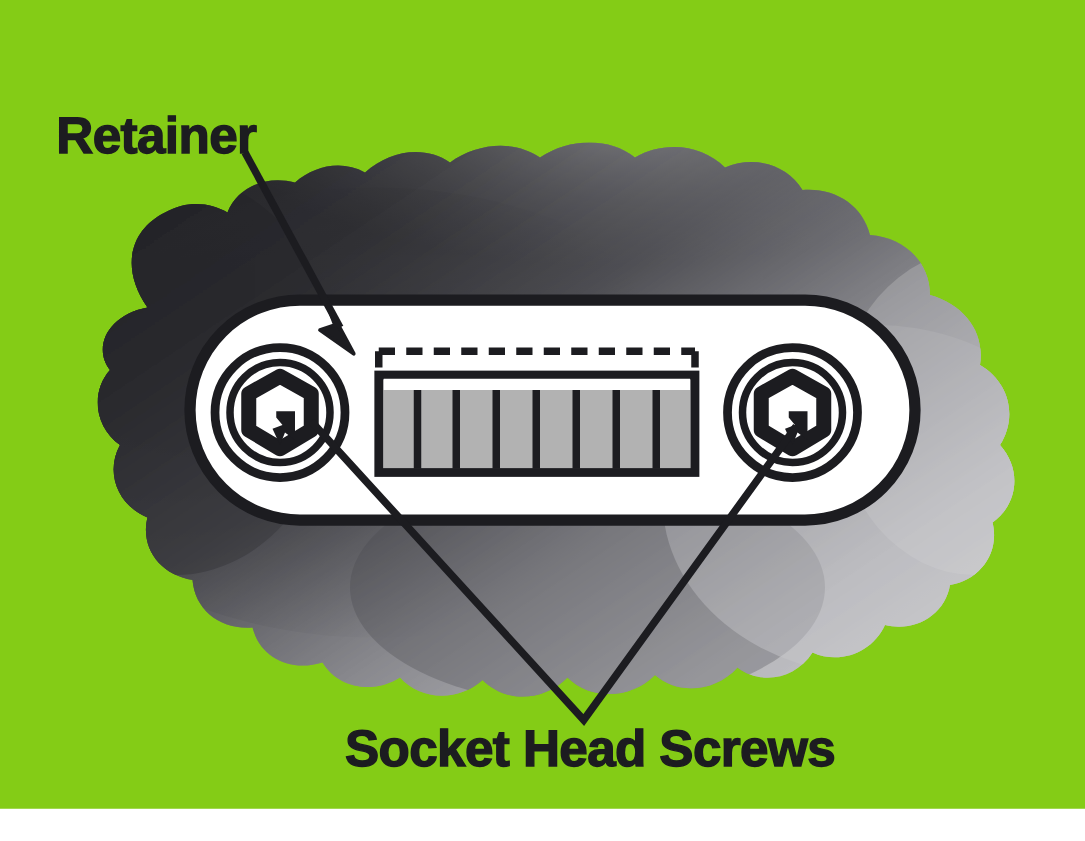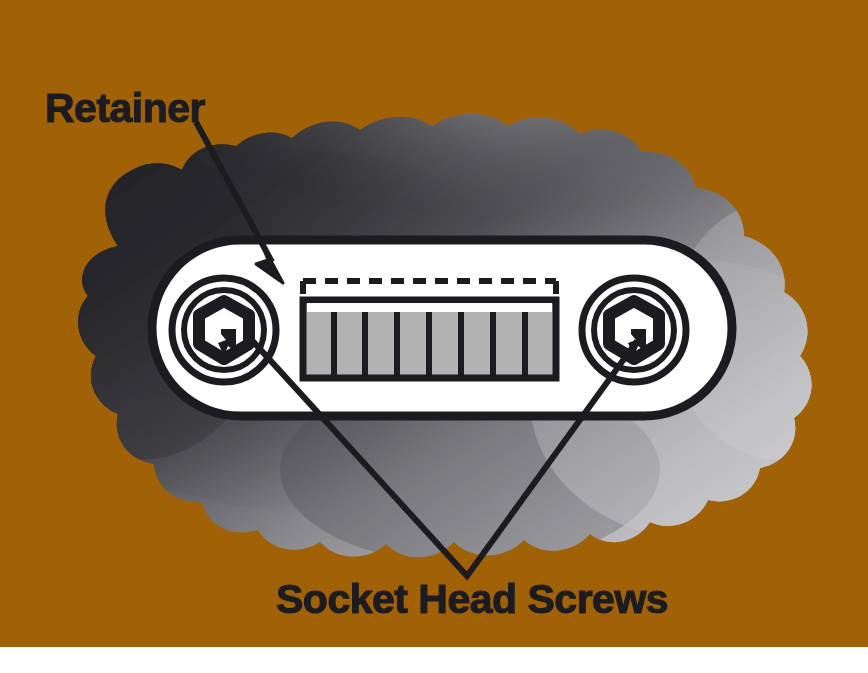--- a/index.html
+++ b/index.html
@@ -10,21 +10,21 @@
   body {
     width: 868px;
     height: 673px;
     overflow: hidden;
     font-family: "Liberation Sans", sans-serif;
   }
   #diagram-root {
     position: relative;
     width: 868px;
     height: 647px;
-    background: #a16207;
+    background: #84cc16;
   }
   #diagram-svg {
     position: absolute;
     top: 0;
     left: 0;
     width: 868px;
     height: 673px;
     display: block;
   }
   .callout-text {

